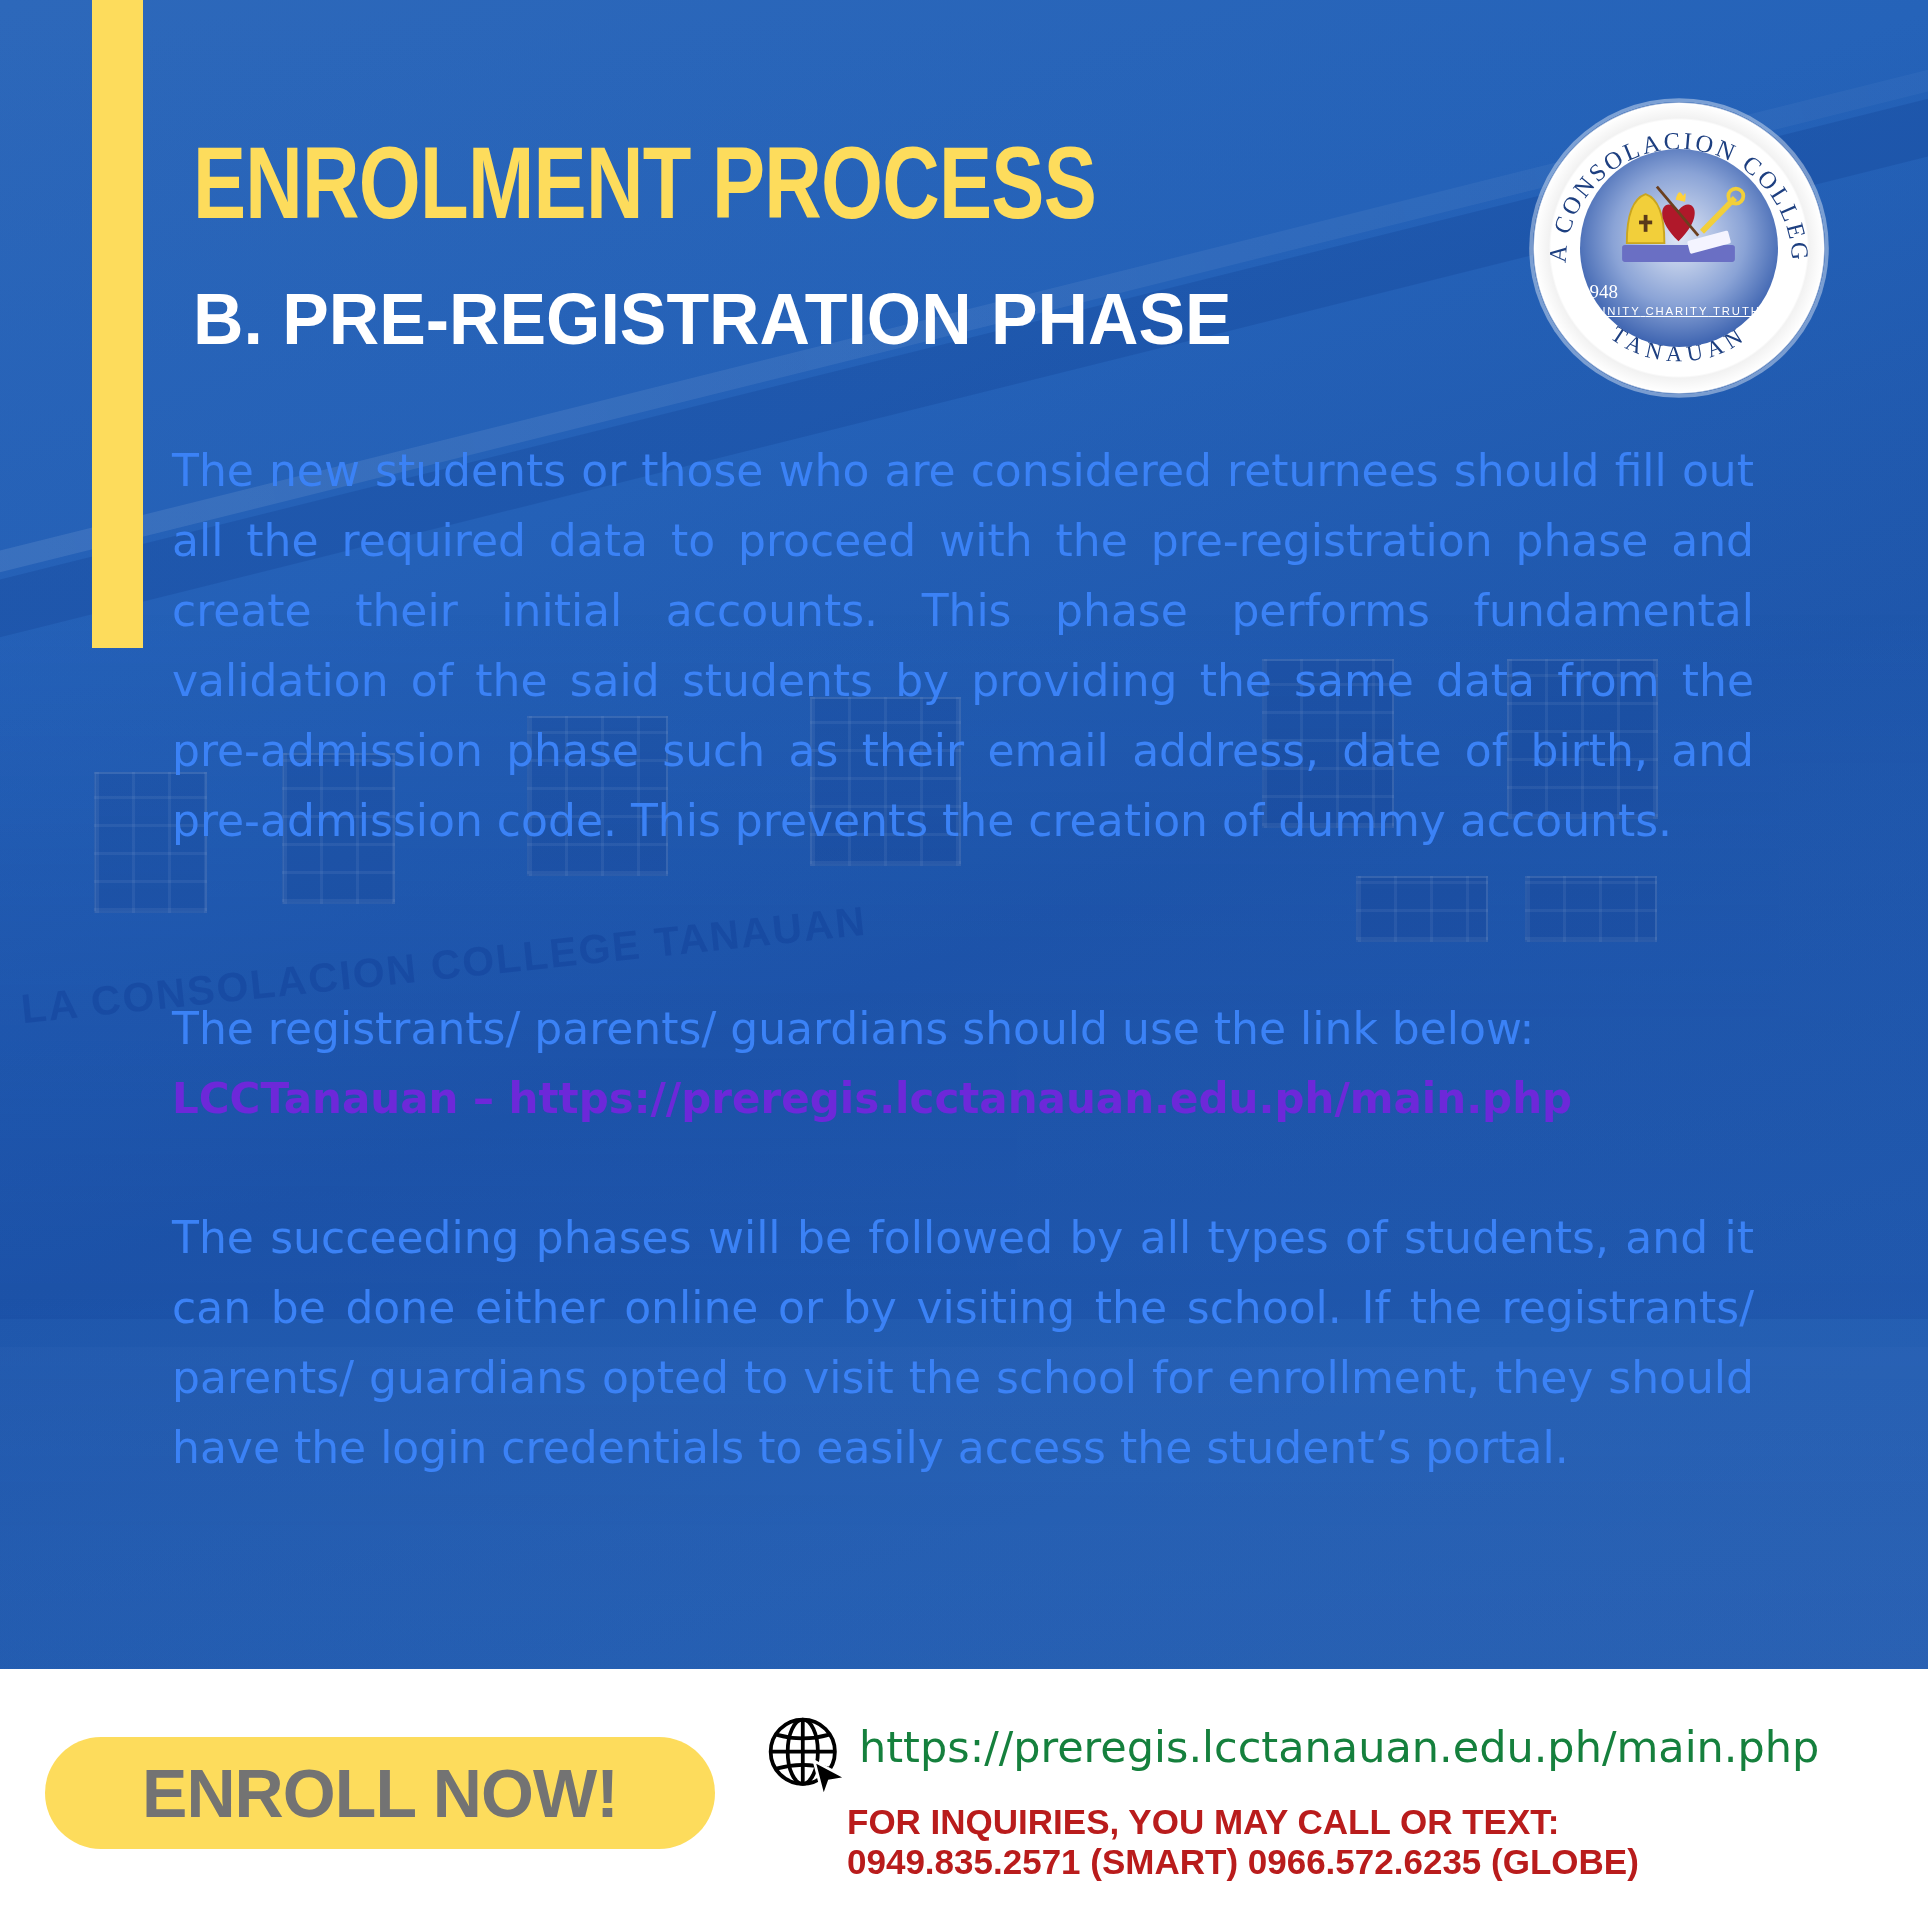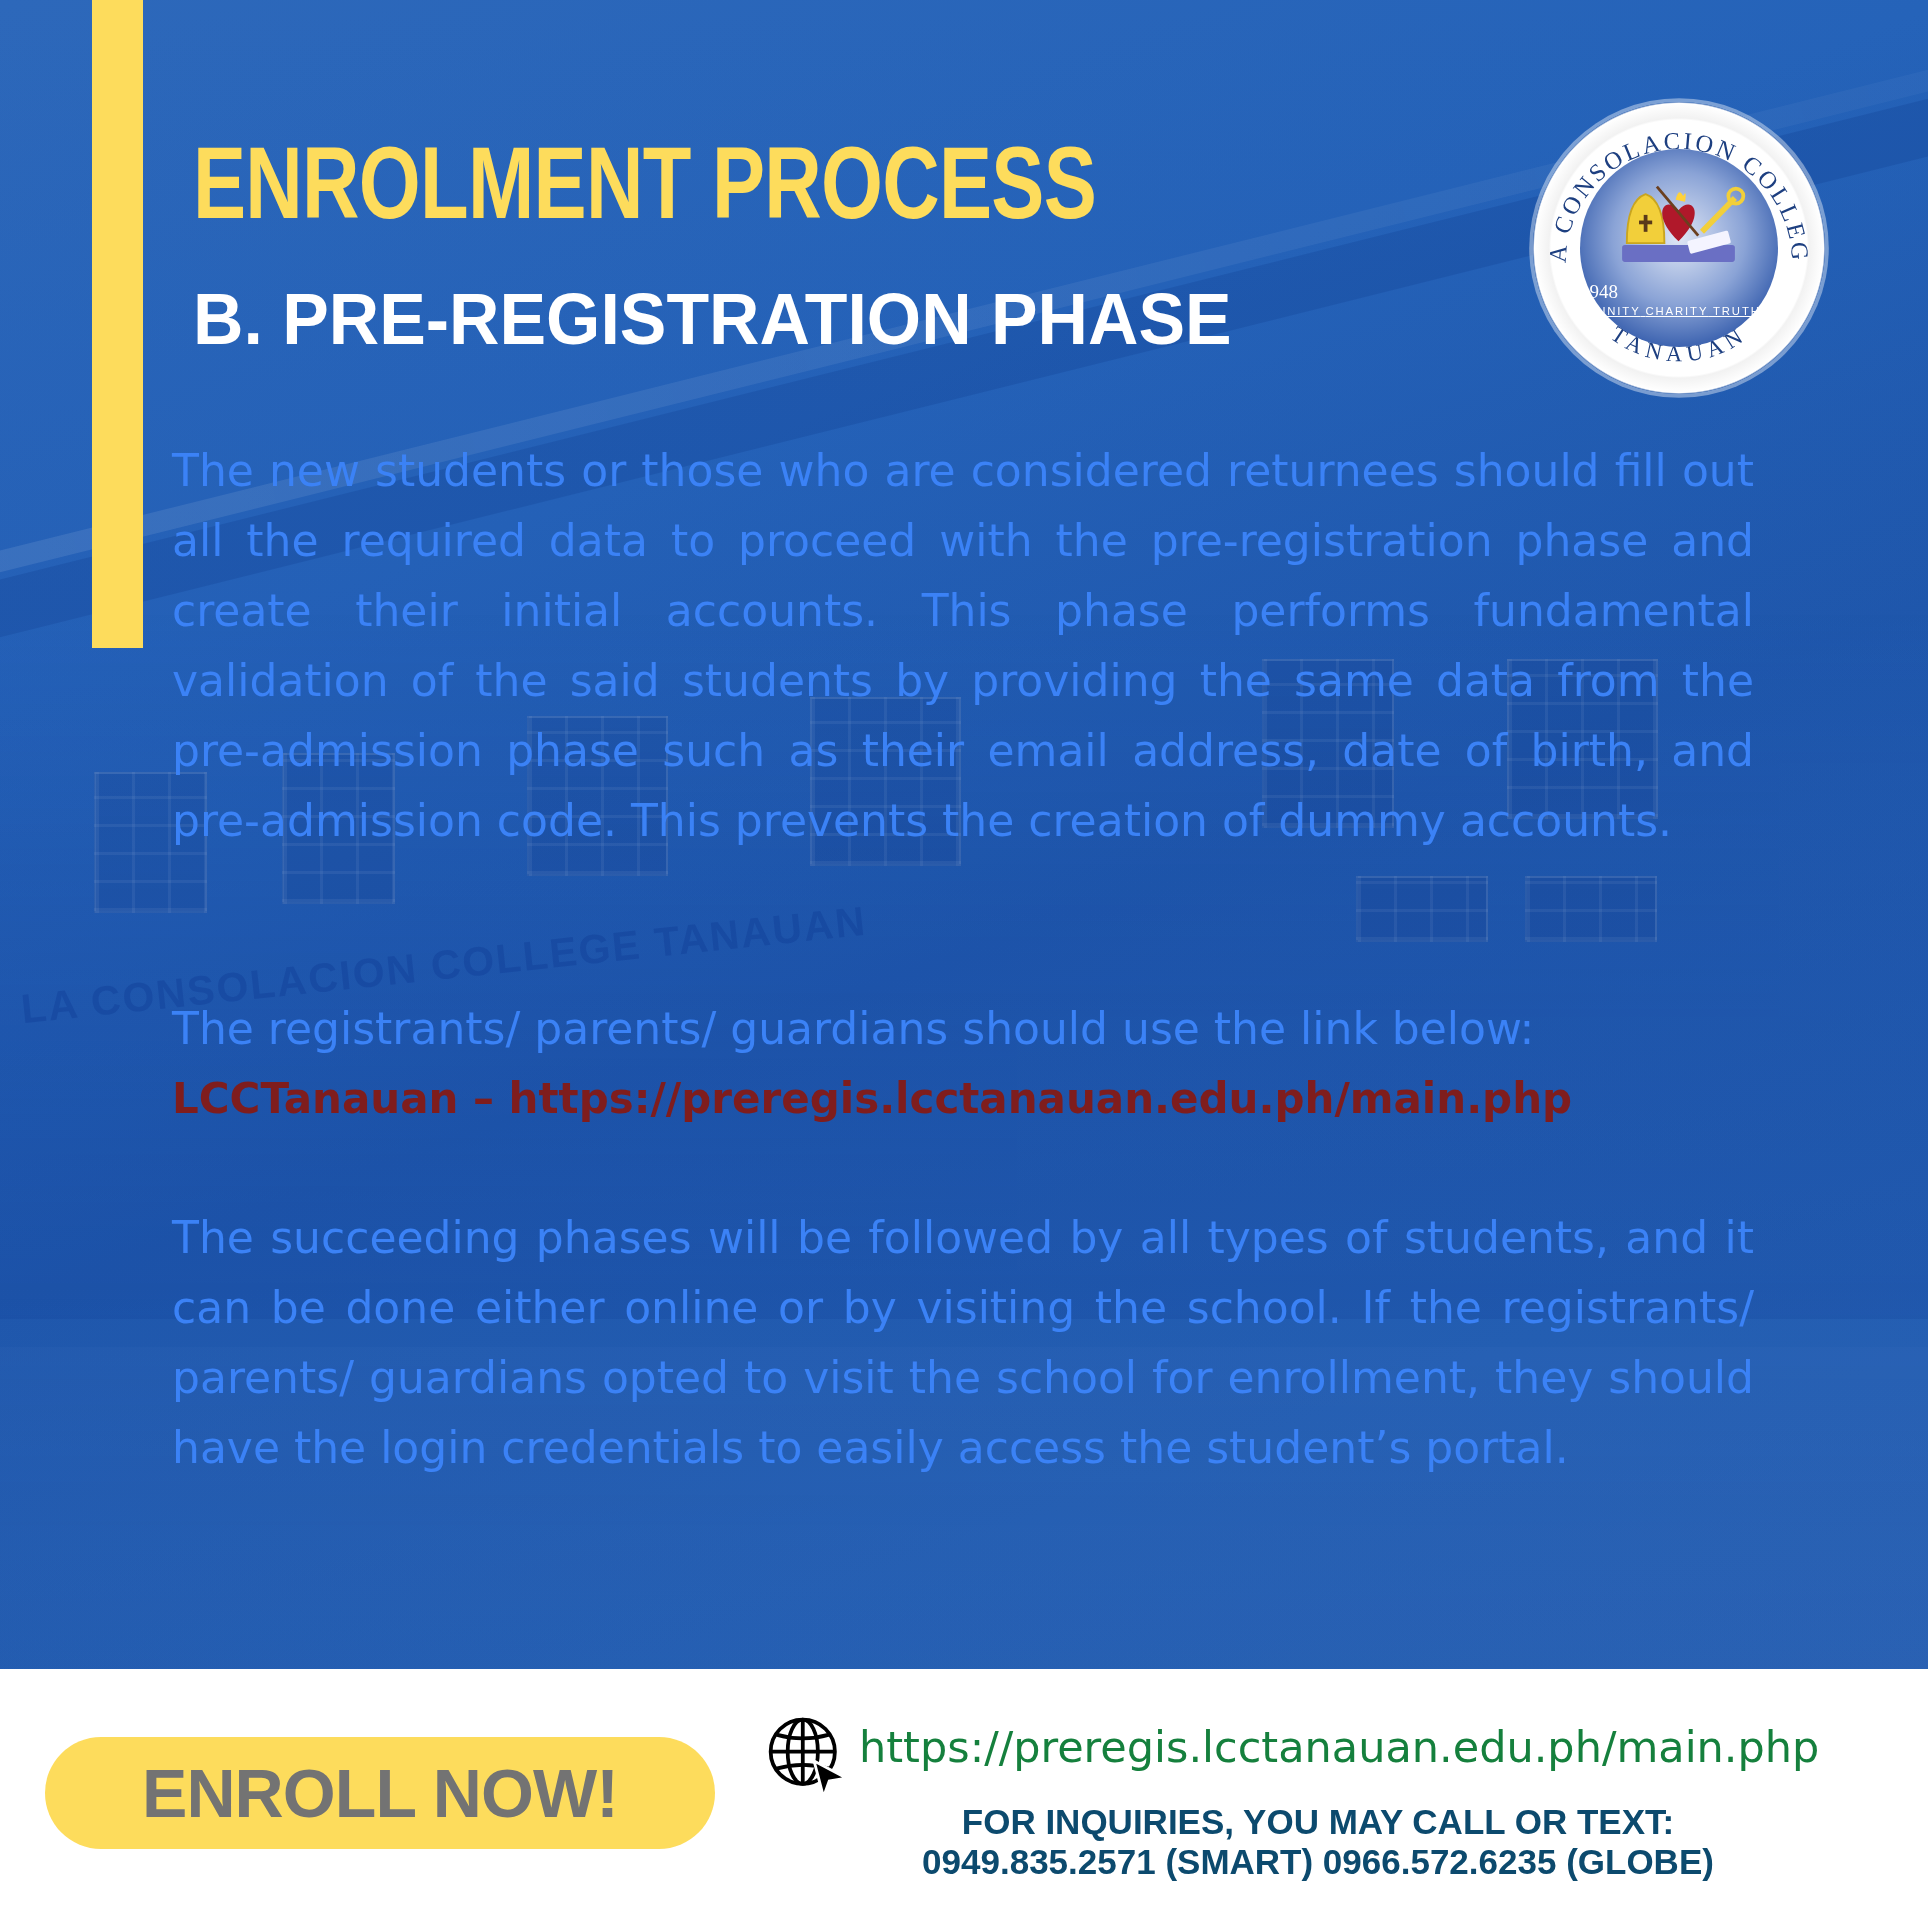--- a/index.html
+++ b/index.html
@@ -89,44 +89,44 @@
     position: absolute; left: 172px; width: 1582px;
     font-family: "DejaVu Sans", sans-serif; font-weight: 400;
     font-size: 44px; line-height: 70px; color: #3b82f6;
     text-align: justify; text-align-last: left;
   }
   .p1 { top: 436px; }
   .p2 { top: 994px; text-align: left; }
   .link-line {
     position: absolute; left: 172px; top: 1064px;
     font-family: "DejaVu Sans", sans-serif; font-weight: 700;
-    font-size: 42px; line-height: 70px; color: #7f1d1d; white-space: nowrap;
+    font-size: 42px; line-height: 70px; color: #6d28d9; white-space: nowrap;
   }
   .p3 { top: 1203px; }
 
   .footer {
     position: absolute; left: 0; top: 1669px; width: 1928px; height: 260px; background: #ffffff;
   }
   .enroll-btn {
     position: absolute; left: 45px; top: 1737px; width: 670px; height: 112px;
     border-radius: 64px; background: #fddc5c;
     display: flex; align-items: center; justify-content: center;
     font-family: "Liberation Sans", sans-serif; font-weight: 700;
     font-size: 68px; color: #737373; letter-spacing: -0.9px; cursor: pointer;
   }
   .globe-icon { position: absolute; left: 765px; top: 1712px; width: 85px; height: 85px; }
   .footer-url {
     position: absolute; left: 859px; top: 1719px;
     font-family: "DejaVu Sans", sans-serif; font-size: 43px; line-height: 56px;
     color: #15803d; white-space: nowrap;
   }
   .inquiries {
-    position: absolute; left: 847px; width: 942px; top: 1802px; text-align: center;
-    font-family: "Liberation Sans", sans-serif; font-weight: 700;
-    font-size: 35px; line-height: 40px; color: #0c4a6e;
+    position: absolute; left: 847px; width: 942px; top: 1802px; text-align: left;
+    font-family: "Liberation Sans", sans-serif; font-weight: 700;
+    font-size: 35px; line-height: 40px; color: #b91c1c;
   }
 </style>
 </head>
 <body>
 
 <div class="hero">
   <div class="photo-layer">
     <div class="building"></div>
     <div class="roof-line"></div>
     <div class="roof-line b"></div>

